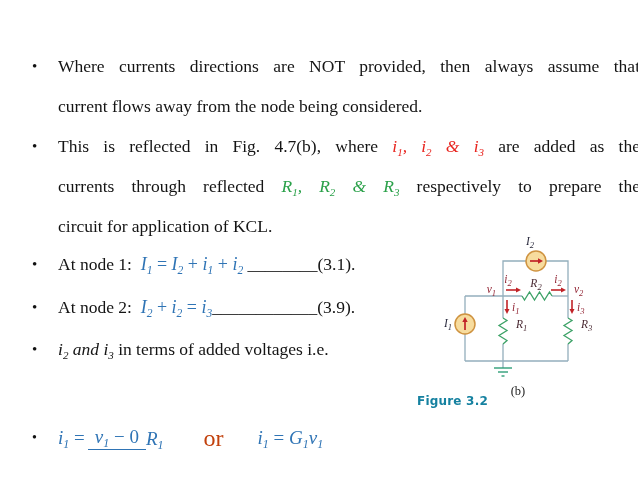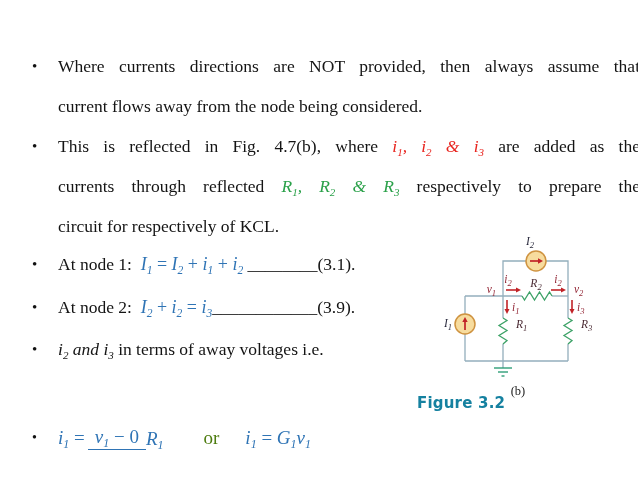--- a/index.html
+++ b/index.html
@@ -23,26 +23,26 @@
   .line sub.run-b{font-size:11.5px;}
 
   
   .eq-bullet{position:absolute;left:30px;top:407px;width:400px;height:62px;padding-left:28px;}
   .eq-bullet .glyph{line-height:62px;font-size:14px;}
   .eqrow{display:flex;align-items:center;height:62px;font-size:19px;}
   .eqrow sub{font-size:12px;vertical-align:-4px;}
   .frac{display:inline-flex;flex-direction:row;align-items:flex-end;margin-left:3px;font-family:Liberation Serif, serif;}
   .fr-num{padding:0 7px 1px 7px;border-bottom:1.5px solid #2f74b5;}
   .fr-den{padding-top:1px;}
-  .or-word{color:#4d7c0f;margin:0 26px 0 40px;font-size:19px;}
+  .or-word{color:#c2410c;margin:0 34px 0 40px;font-size:24px;}
 
   
   .figure{position:absolute;left:440px;top:232px;width:198px;height:172px;}
   .fig-caption{position:absolute;left:417px;top:394px;width:221px;}
-  .cap-title{font-family:"DejaVu Sans","Liberation Sans",sans-serif;font-weight:bold;font-size:15px;color:#1581a0;letter-spacing:0.2px;}
+  .cap-title{font-family:"DejaVu Sans","Liberation Sans",sans-serif;font-weight:bold;font-size:12px;color:#1581a0;letter-spacing:0.2px;}
   .cap-text{font-size:13px;color:#1c1c1c;margin-top:1px;}
 
   svg text{font-family:"Liberation Serif","DejaVu Serif",serif;font-style:italic;font-size:11.5px;}
   svg .sub{font-size:8.5px;}
   .lbl-I{fill:#2b2b3e;}
   .lbl-R{fill:#4a2a33;}
   .lbl-iv{fill:#942837;}
   .panel-lbl{font-style:normal;fill:#222;font-size:12.5px;}
 </style>
 </head>
@@ -53,36 +53,36 @@
   <div class="bullet" style="top:46px;left:30px;width:582px;">
     <span class="glyph">•</span>
     <div class="line jl"><span class="run-n">Where currents directions are NOT provided, then always assume that</span></div>
     <div class="line"><span class="run-n">current flows away from the node being considered.</span></div>
   </div>
 
   <div class="bullet" style="top:126px;left:30px;width:582px;">
     <span class="glyph">•</span>
     <div class="line jl"><span class="run-n">This is reflected in Fig. 4.7(b), where </span><span class="run-r">i</span><sub class="run-r">1</sub><span class="run-r">, </span><span class="run-r">i</span><sub class="run-r">2</sub><span class="run-r"> &amp; </span><span class="run-r">i</span><sub class="run-r">3</sub><span class="run-n"> are added as the</span></div>
     <div class="line jl"><span class="run-n">currents through reflected </span><span class="run-g">R</span><sub class="run-g">1</sub><span class="run-g">, </span><span class="run-g">R</span><sub class="run-g">2</sub><span class="run-g"> &amp; </span><span class="run-g">R</span><sub class="run-g">3</sub><span class="run-n"> respectively to prepare the</span></div>
-    <div class="line"><span class="run-n">circuit for respectively of KCL.</span></div>
+    <div class="line"><span class="run-n">circuit for application of KCL.</span></div>
   </div>
 
   <div class="bullet" style="top:244px;left:30px;width:400px;">
     <span class="glyph">•</span>
     <div class="line"><span class="run-n">At node 1:&nbsp; </span><span class="run-b">I</span><sub class="run-b">1</sub><span class="run-bo"> = </span><span class="run-b">I</span><sub class="run-b">2</sub><span class="run-bo"> + </span><span class="run-b">i</span><sub class="run-b">1</sub><span class="run-bo"> + </span><span class="run-b">i</span><sub class="run-b">2</sub><span class="run-n"> ________</span><span class="run-n">(3.1).</span></div>
   </div>
 
   <div class="bullet" style="top:287px;left:30px;width:400px;">
     <span class="glyph">•</span>
     <div class="line"><span class="run-n">At node 2:&nbsp; </span><span class="run-b">I</span><sub class="run-b">2</sub><span class="run-bo"> + </span><span class="run-b">i</span><sub class="run-b">2</sub><span class="run-bo"> = </span><span class="run-b">i</span><sub class="run-b">3</sub><span class="run-n">____________</span><span class="run-n">(3.9).</span></div>
   </div>
 
   <div class="bullet lh41" style="top:329px;left:30px;width:386px;">
     <span class="glyph">•</span>
-    <div class="line"><span class="run-i">i</span><sub class="run-i">2</sub><span class="run-i"> and </span><span class="run-i">i</span><sub class="run-i">3</sub><span class="run-n"> in terms of away voltages i.e.</span></div>
+    <div class="line"><span class="run-i">i</span><sub class="run-i">2</sub><span class="run-i"> and </span><span class="run-i">i</span><sub class="run-i">3</sub><span class="run-n"> in terms of added voltages i.e.</span></div>
   </div>
 
   <div class="eq-bullet">
     <span class="glyph">•</span>
     <div class="eqrow">
       <span><span class="run-b">i</span><sub class="run-b">1</sub><span class="run-bo"> = </span></span>
       <span class="frac">
         <span class="fr-num"><span class="run-b">v</span><sub class="run-b">1</sub><span class="run-bo"> − 0</span></span>
         <span class="fr-den"><span class="run-b">R</span><sub class="run-b">1</sub></span>
       </span>

